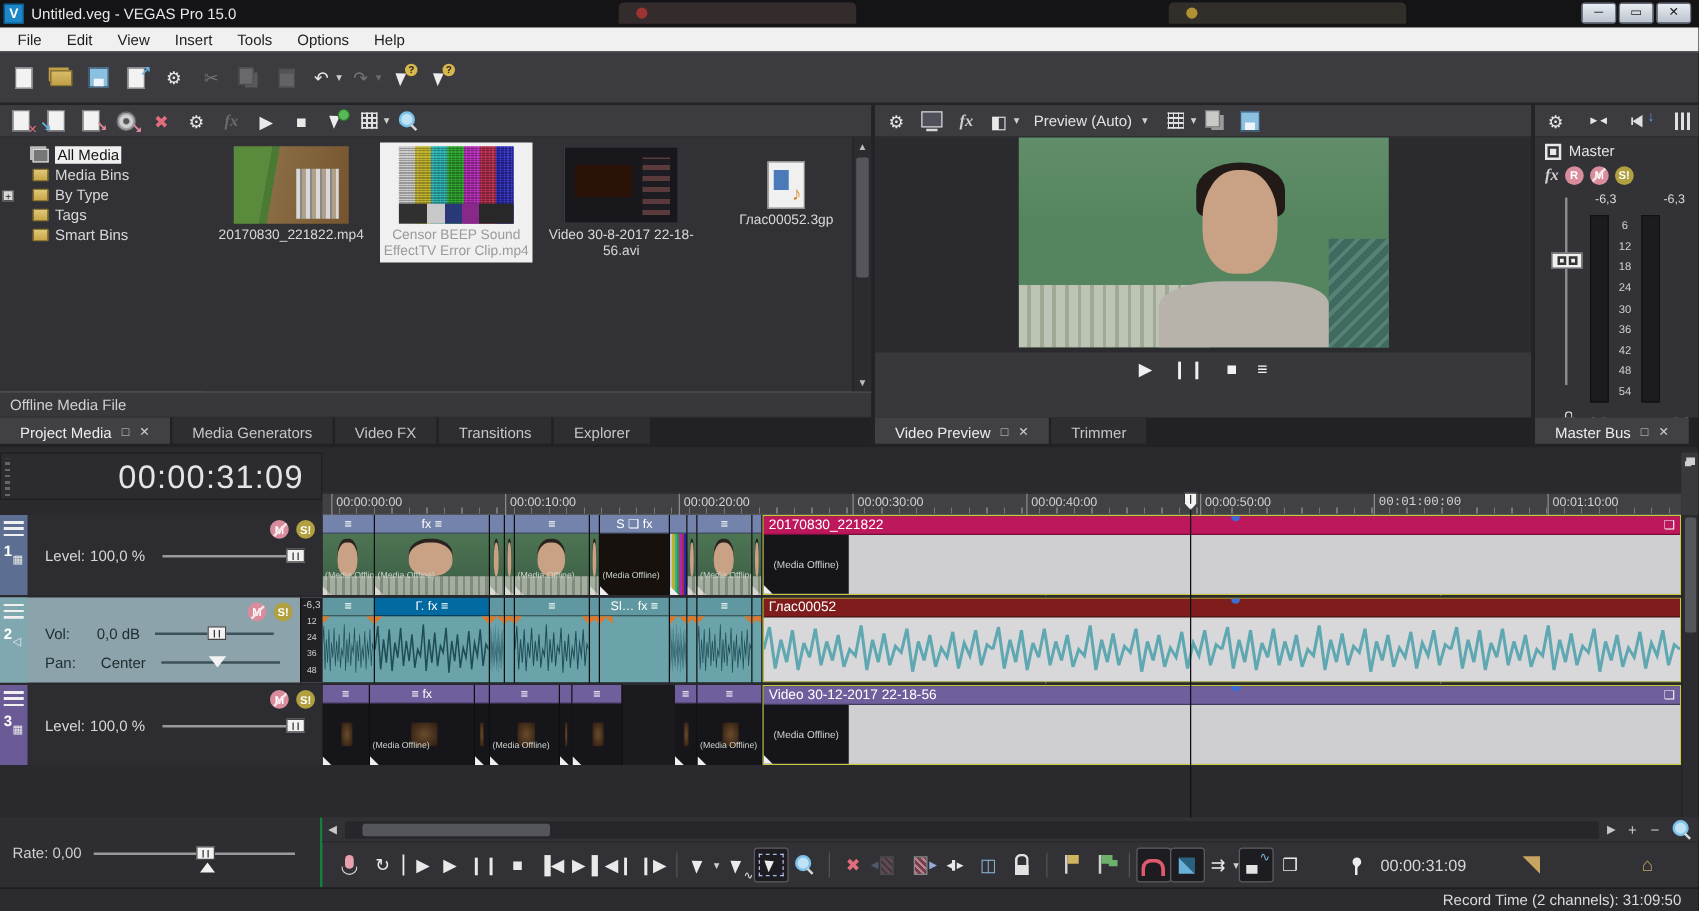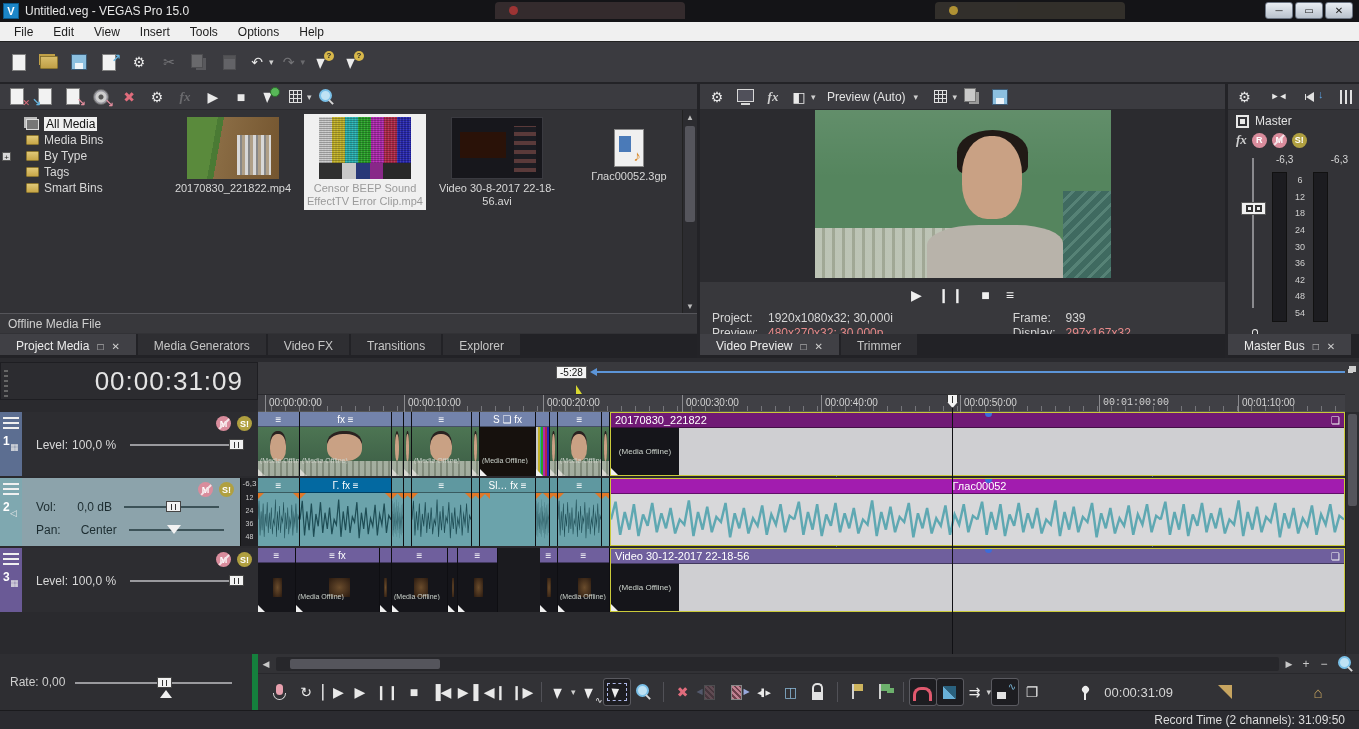--- a/index.html
+++ b/index.html
@@ -227,21 +227,21 @@
   .mc-off { width:68px; flex:none; background:#15151a; position:relative; color:#cdd4cd; font-size:8px; display:flex; align-items:center; justify-content:center; white-space:nowrap; overflow:hidden; }
   .crop-ic { margin-left:auto; margin-right:4px; font-size:10px; color:#f0f0f0; }
   .bluedot { position:absolute; left:51%; top:0; width:7px; height:4px; background:#3c6cd8; border-radius:0 0 4px 4px; z-index:12; }
   .gridline { position:absolute; top:0; bottom:0; width:1px; background-image:repeating-linear-gradient(0deg,#4a6abf 0 2px,transparent 2px 5px); z-index:8; opacity:.8; }
   .tl-vscroll { position:absolute; right:0; top:54px; width:14px; height:242px; background:#2c2c30; border-left:1px solid #222; }
   .tl-vscroll .thumb { position:absolute; left:2px; right:2px; top:2px; height:92px; background:#55555c; border-radius:2px; }
   .tl-flag-corner { position:absolute; right:0, ; right:0; top:4px; width:14px; height:50px; background:#39393d; display:flex; align-items:flex-start; justify-content:center; padding-top:4px; }
 
   
   .bottombar { position:absolute; left:0; top:654px; width:100%; height:56px; background:#323236; }
-  .rate-box { position:absolute; left:0; top:0; width:258px; height:56px; background:#2e2e32; border-right:6px solid #15803d; }
+  .rate-box { position:absolute; left:0; top:0; width:258px; height:56px; background:#2e2e32; border-right:2px solid #15803d; }
   .rate-lab { position:absolute; left:10px; top:21px; color:#cfcfcf; }
   .rate-line { position:absolute; left:75px; right:20px; top:28px; height:2px; background:#9a9a9e; }
   .rate-handle { left:82px; top:-5px; }
   .rate-tri { position:absolute; left:160px; top:36px; width:0; height:0; border-left:6px solid transparent; border-right:6px solid transparent; border-bottom:8px solid #f0f0f0; }
   .hscroll-row { position:absolute; left:258px; top:0; right:0; height:20px; display:flex; align-items:center; background:#323236; border-bottom:1px solid #28282c; }
   .h-arr { width:16px; text-align:center; font-size:9px; color:#c8c8c8; }
   .h-track { flex:1; height:14px; background:#27272b; position:relative; margin:0 2px; border-radius:2px; }
   .h-thumb { position:absolute; left:14px; top:2px; width:150px; height:10px; background:#55555c; border-radius:2px; }
   .h-zoom { width:18px; text-align:center; color:#c8c8c8; font-size:12px; }
   .transport { position:absolute; left:258px; right:0; top:20px; height:36px; display:flex; align-items:center; padding-left:8px; gap:1px; }
@@ -482,34 +482,20 @@
             <div class="pv-torso"></div>
           </div>
         </div>
       </div>
       <div class="pv-transport">
         <span>▶</span>
         <span style="letter-spacing:2px">❙❙</span>
         <span>■</span>
         <span>≡</span>
       </div>
-      <div class="pv-info">
-        <div class="pv-col">
-          <span class="pv-lab">Project:</span>
-          <span class="pv-lab">1920x1080x32; 30,000i</span>
-          <span class="pv-lab">Preview:</span>
-          <span class="pv-red">480x270x32; 30,000p</span>
-        </div>
-        <div class="pv-col c2">
-          <span class="pv-lab">Frame:</span>
-          <span class="pv-lab">939</span>
-          <span class="pv-lab">Display:</span>
-          <span class="pv-red">297x167x32</span>
-        </div>
-      </div>
       <div class="tabstrip" id="pv-tabs">
           <div class="tab active">
             <span>Video Preview</span>
             <span class="t-ic">□</span>
             <span class="t-ic">✕</span>
           </div>
           <div class="tab">
             <span>Trimmer</span>
           </div>
         </div>
@@ -582,25 +568,20 @@
           </div>
         </div>
     </div>
   </div>
 
   <div class="timeline">
     <div class="tl-corner">
       <div class="tl-grip"></div>
       <span class="tl-time">00:00:31:09</span>
     </div>
-    <div class="tl-markerbar">
-      <span class="mk-tri"></span>
-      <span class="sel-label">-5:28</span>
-      <span class="sel-line"></span>
-    </div>
     <div class="tl-ruler" id="tl-ruler">
         <div class="rtick" style="left: 7px;">
           <span>00:00:00:00</span>
         </div>
         <div class="rtick" style="left: 146px;">
           <span>00:00:10:00</span>
         </div>
         <div class="rtick" style="left: 285px;">
           <span>00:00:20:00</span>
         </div>
@@ -715,21 +696,21 @@
                 </div>
               </div>
               <div class="clip" style="width: 8px;">
                 <div class="clip-h" style="background: rgb(115, 131, 171);"></div>
                 <div class="clip-b cb-v">
                   <span class="corner-w"></span>
                 </div>
               </div>
             </div>
             <div class="main-clip">
-              <div class="clip-h" style="background: #701a75;">
+              <div class="clip-h" style="background: #be185d;">
                 <span>20170830_221822</span>
                 <span class="crop-ic">❏</span>
               </div>
               <div class="mc-body">
                 <div class="mc-off">(Media Offline)</div>
                 <div style="flex: 1 1 0%; background: rgb(207, 207, 210);"></div>
                 <span class="corner-w"></span>
               </div>
               <span class="bluedot"></span>
             </div>
@@ -837,21 +818,21 @@
                     <use href="#wf" stroke="#1e4d55"></use>
                   </svg>
                 </div>
               </div>
               <div class="clip audio" style="width: 8px;">
                 <div class="clip-h" style="background: rgb(95, 152, 160);"></div>
                 <div class="clip-b cb-wave"></div>
               </div>
             </div>
             <div class="main-clip">
-              <div class="clip-h" style="background: #a21caf; justify-content: center;">
+              <div class="clip-h" style="background: #7f1d1d;">
                 <span>Глас00052</span>
               </div>
               <div class="mc-body" style="background: rgb(216, 216, 218);">
                 <svg class="wavesvg" viewBox="0 0 480 40" preserveAspectRatio="none">
                   <use href="#wf" x="0" stroke="#5fa8b2"></use>
                   <use href="#wf" x="120" stroke="#5fa8b2"></use>
                   <use href="#wf" x="240" stroke="#5fa8b2"></use>
                   <use href="#wf" x="360" stroke="#5fa8b2"></use>
                 </svg>
               </div>

